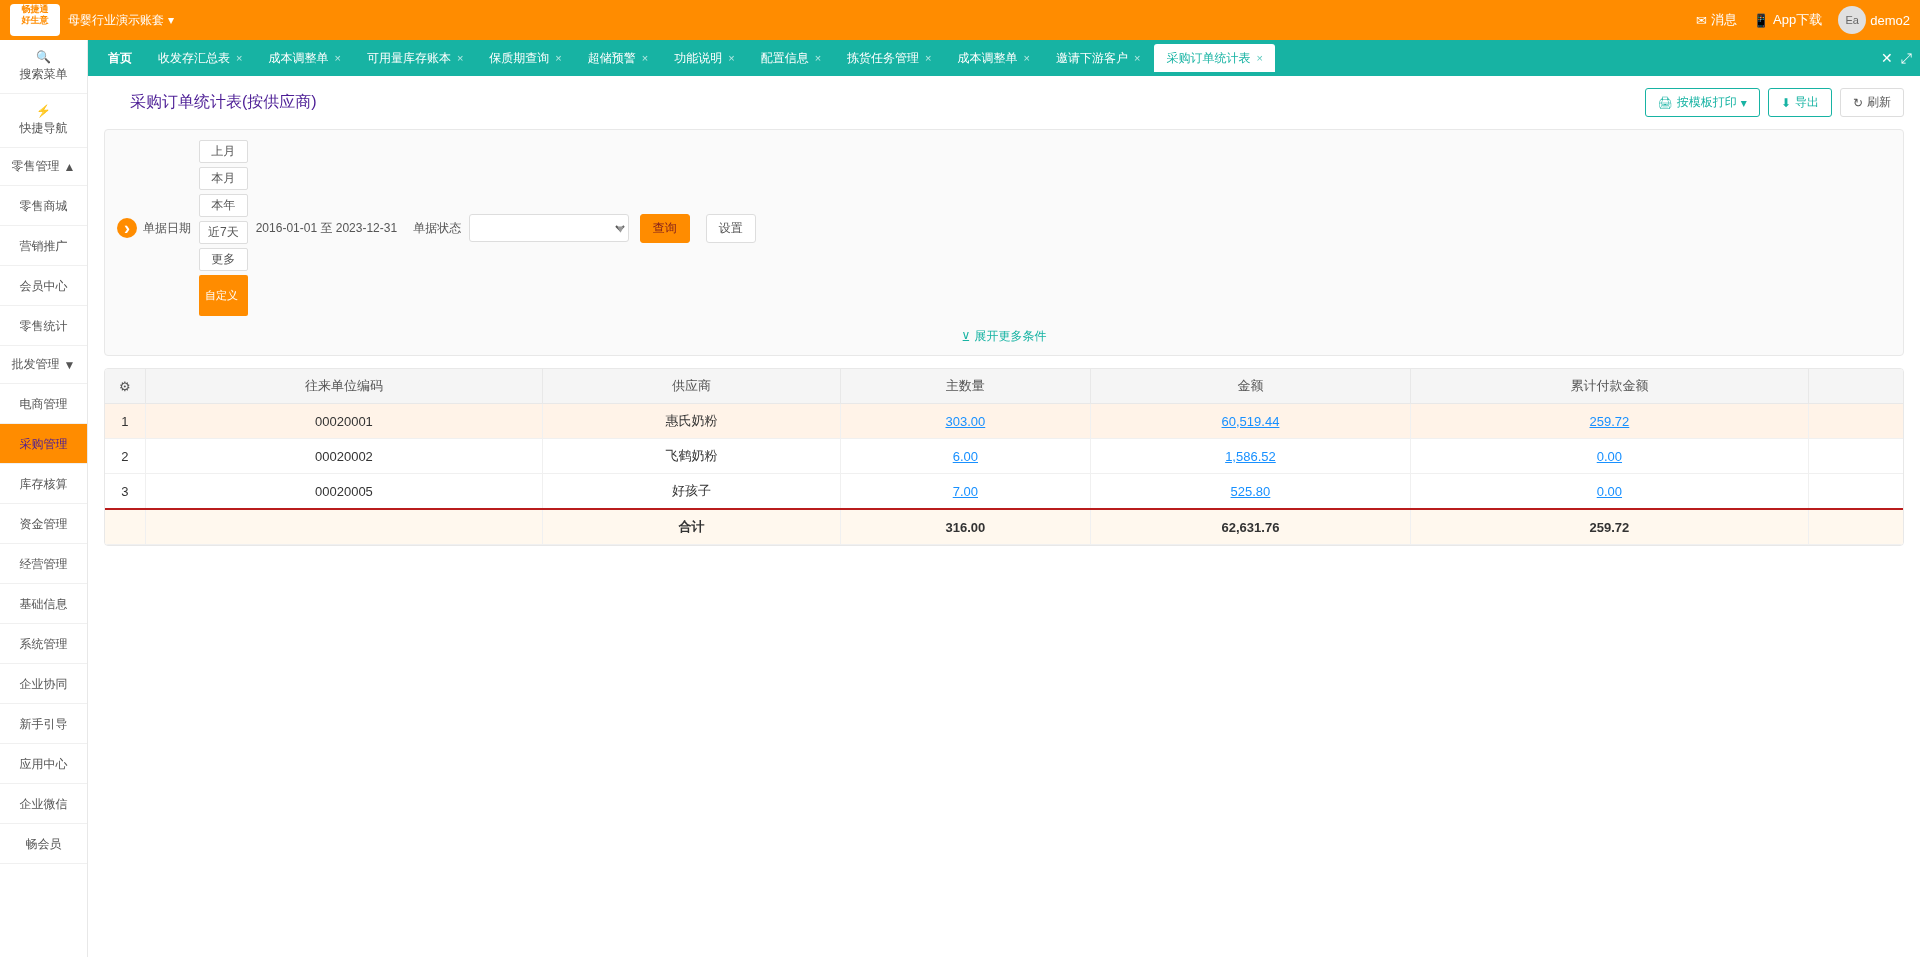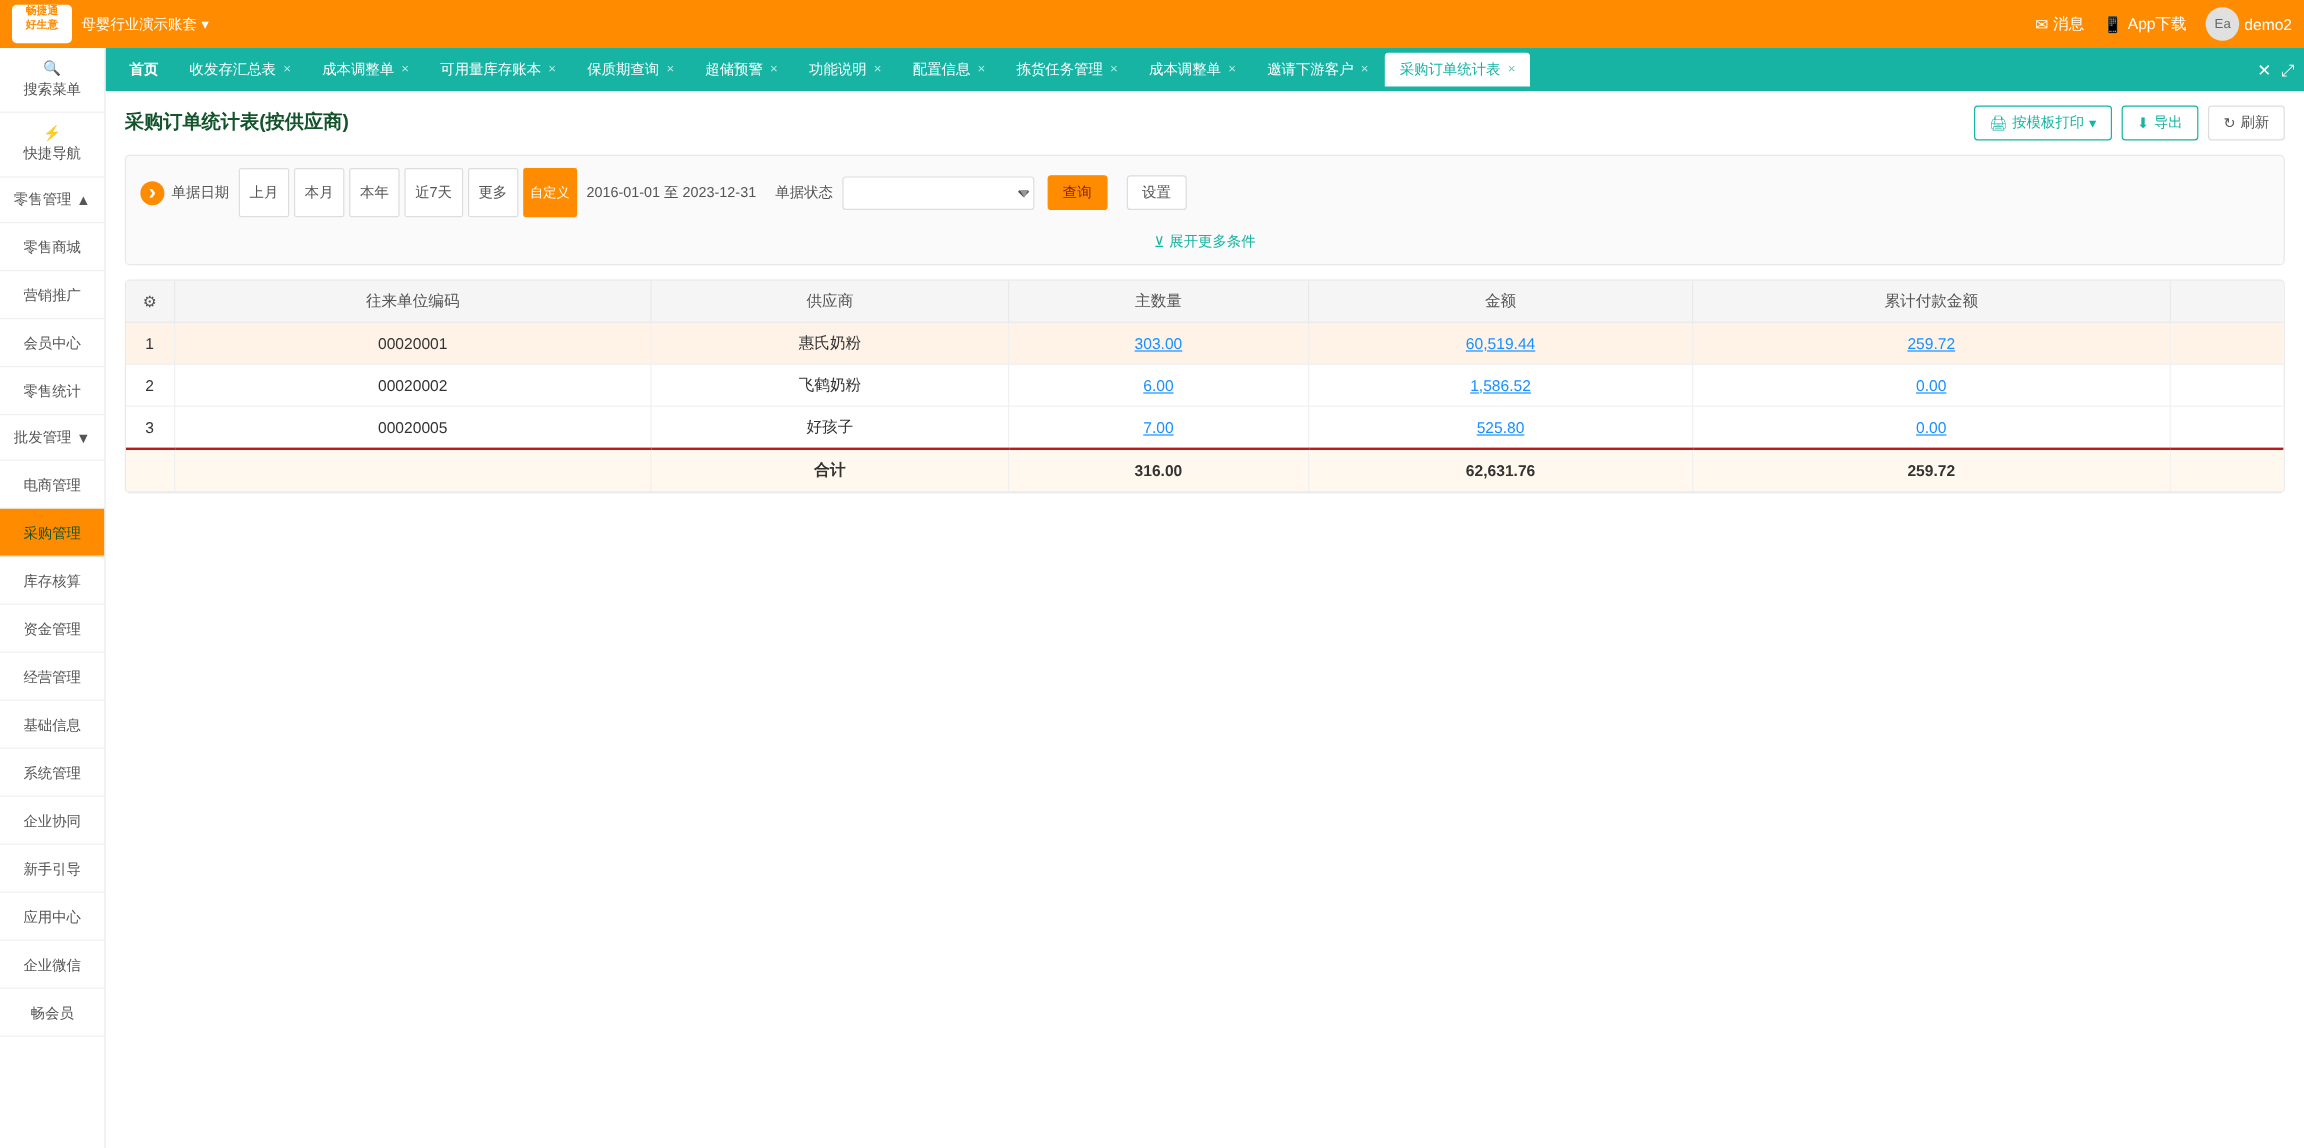--- a/index.html
+++ b/index.html
@@ -14,21 +14,21 @@
     .top-bar-right { display: flex; align-items: center; gap: 16px; color: #fff; font-size: 13px; }
     .top-bar-icon { display: flex; align-items: center; gap: 4px; cursor: pointer; }
     .avatar { width: 28px; height: 28px; border-radius: 50%; background: #e0e0e0; display: flex; align-items: center; justify-content: center; font-size: 11px; color: #666; }
 
     
     .main-layout { display: flex; flex: 1; overflow: hidden; }
 
     
     .sidebar { width: 88px; background: #fff; border-right: 1px solid #e8e8e8; display: flex; flex-direction: column; flex-shrink: 0; overflow-y: auto; }
     .sidebar-item { padding: 10px 4px; text-align: center; cursor: pointer; font-size: 12px; color: #555; border-bottom: 1px solid #f0f0f0; transition: background 0.2s; }
-    .sidebar-item.active { background: #ff8c00; color: #14532d; }
+    .sidebar-item.active { background: #ff8c00; color: #4c1d95; }
     .sidebar-item-label { margin-top: 2px; }
     .sidebar-section { display: flex; align-items: center; justify-content: center; gap: 4px; }
 
     
     .content-area { flex: 1; display: flex; flex-direction: column; overflow: hidden; }
 
     
     .nav-tabs { height: 36px; background: #17b3a3; display: flex; align-items: center; padding: 0 8px; overflow-x: auto; flex-shrink: 0; gap: 2px; }
     .nav-tab { height: 28px; padding: 0 12px; display: flex; align-items: center; gap: 6px; font-size: 12px; color: #fff; cursor: pointer; white-space: nowrap; border-radius: 3px 3px 0 0; background: transparent; text-align: center; }
     .nav-tab.home { font-weight: bold; }
@@ -36,33 +36,33 @@
     .nav-tab-close { font-size: 11px; opacity: 0.7; }
     .nav-right { margin-left: auto; display: flex; align-items: center; gap: 8px; }
     .nav-win-btn { color: #fff; cursor: pointer; font-size: 14px; }
 
     
     .page-content { flex: 1; background: #fff; overflow: auto; padding: 0; }
     .page-inner { padding: 12px 16px; }
 
     
     .page-header { display: flex; align-items: center; justify-content: space-between; margin-bottom: 12px; }
-    .page-title { font-size: 16px; font-weight: bold; color: #14532d; }
+    .page-title { font-size: 16px; font-weight: normal; color: #4c1d95; margin-left: 26px; }
     .header-actions { display: flex; align-items: center; gap: 8px; }
     .btn { padding: 5px 12px; border-radius: 3px; cursor: pointer; font-size: 12px; border: 1px solid #ddd; background: #fff; color: #555; display: flex; align-items: center; gap: 4px; }
     .btn-primary { background: #ff8c00; color: #7f1d1d; border-color: #ff8c00; }
     .btn-outline { border: 1px solid #17b3a3; color: #17b3a3; background: #fff; }
     .btn-refresh { border: 1px solid #ddd; color: #555; }
 
     
     .filter-area { background: #fafafa; border: 1px solid #e8e8e8; border-radius: 4px; padding: 10px 12px; margin-bottom: 12px; }
     .filter-row { display: flex; align-items: center; gap: 16px; flex-wrap: wrap; }
     .filter-item { display: flex; align-items: center; gap: 8px; }
     .filter-label { font-size: 12px; color: #555; white-space: nowrap; }
-    .filter-quick-btns { display: flex; gap: 4px; }
+    .filter-quick-btns { display: flex; gap: 4px; flex-direction: column; }
     .quick-btn { padding: 2px 8px; font-size: 12px; border: 1px solid #ddd; border-radius: 2px; cursor: pointer; background: #fff; color: #555; }
     .custom-date-badge { background: #ff8c00; color: #fff; font-size: 11px; padding: 13px 6px; border-radius: 2px; }
     .date-range { font-size: 12px; color: #555; }
     .filter-select { height: 28px; border: 1px solid #ddd; border-radius: 3px; padding: 0 8px; font-size: 12px; color: #555; background: #fff; min-width: 160px; }
     .filter-input { height: 28px; border: 1px solid #ddd; border-radius: 3px; padding: 0 8px; font-size: 12px; color: #555; flex: 1; min-width: 200px; }
     .expand-btn { display: flex; align-items: center; gap: 4px; color: #17b3a3; font-size: 12px; cursor: pointer; margin: 6px auto 0; }
     .filter-collapse-btn { display: flex; align-items: center; color: #ff8c00; cursor: pointer; font-size: 18px; font-weight: bold; width: 20px; height: 20px; background: #ff8c00; color: #fff; border-radius: 50%; justify-content: center; flex-shrink: 0; }
 
     
     .table-container { border: 1px solid #e8e8e8; border-radius: 4px; overflow: hidden; }

